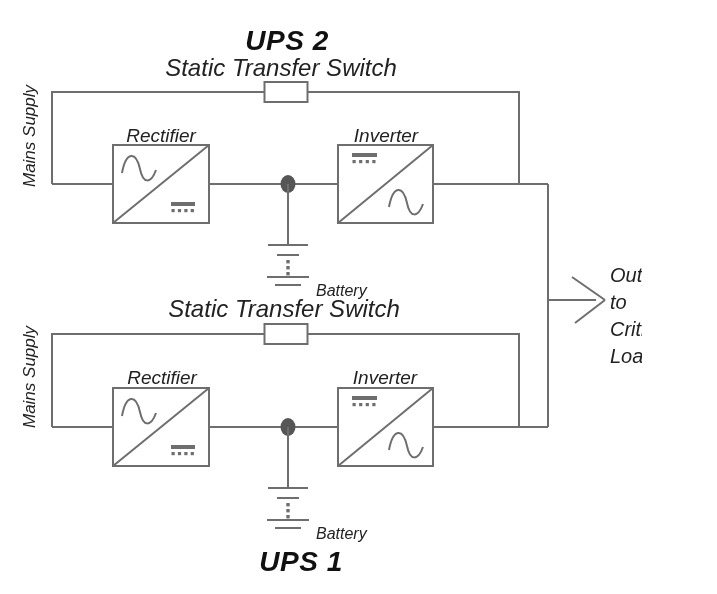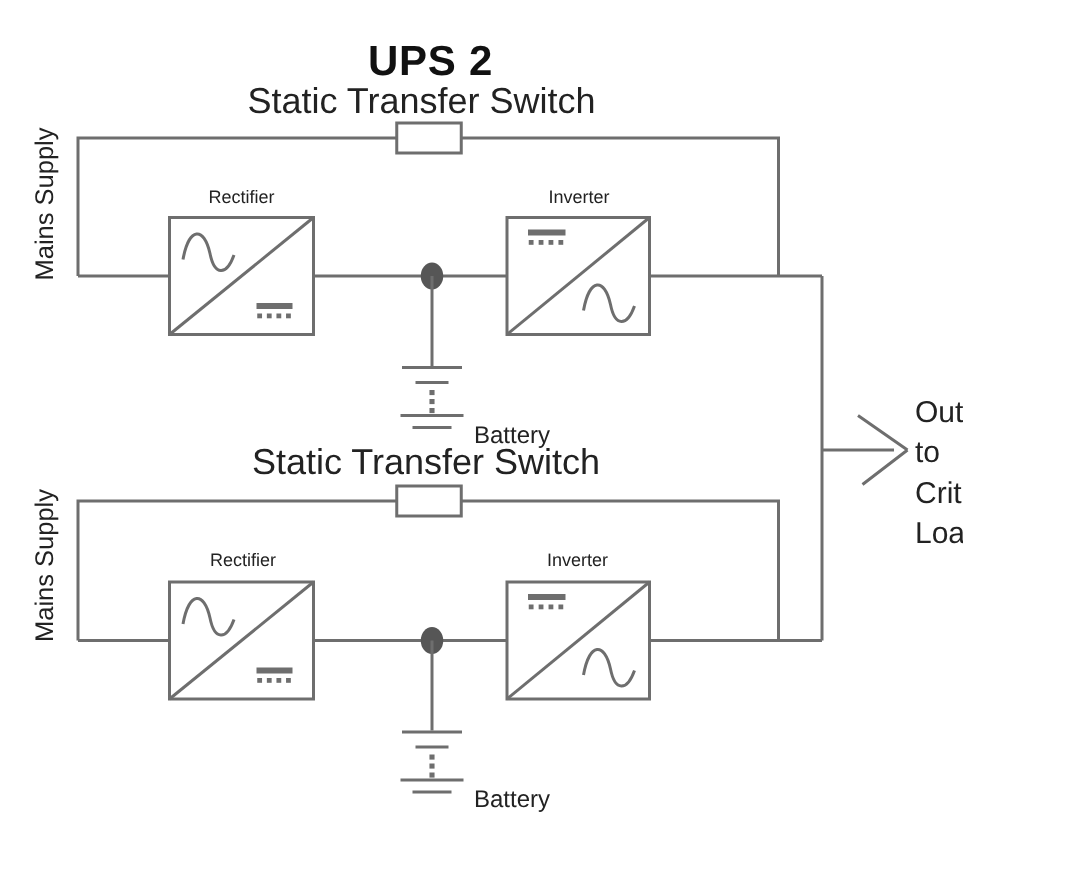--- a/index.html
+++ b/index.html
@@ -1,33 +1,33 @@
 <!DOCTYPE html>
 <html style="--line: #6e6e6e; --junction: #565656; --text: #222222; --title: #111111; --background: #ffffff;"><head>
 <meta charset="utf-8">
 <style>
   :root{
     --line:#6e6e6e; --junction:#565656; --text:#222222; --title:#111111; --background:#ffffff;
   }
   html,body{margin:0;padding:0;background:#fff;}
   .canvas{
     position:relative; width:642px; height:594px; overflow:hidden;
-    background:var(--background); font-family:"Liberation Sans",sans-serif;
+    background:var(--background); font-family:"Liberation Sans",sans-serif;font-style:italic;
   }
   .canvas svg{position:absolute;left:0;top:0;}
   .wire{stroke:var(--line);stroke-width:2;fill:none;}
   .box{fill:#ffffff;stroke:var(--line);stroke-width:2;}
   .symline{stroke:var(--line);stroke-width:2;fill:none;}
   .symfill{fill:var(--line);stroke:none;}
   .dot{fill:var(--junction);stroke:none;}
   .label{position:absolute;color:var(--text);white-space:nowrap;line-height:1.15;}
   .centered{transform:translateX(-50%);}
   .ups-title{font-size:28px;font-weight:bold;color:var(--title);letter-spacing:0.5px;}
   .sts-label{font-size:24px;}
-  .unit-label{font-size:12px;text-align:right;}
+  .unit-label{font-size:19px;text-align:right;}
   .battery-label{font-size:16px;margin-top:28px;}
   .mains-label{font-size:17px;transform:translate(-50%,-50%) rotate(-90deg);}
   .output-label{font-size:20px;line-height:27px;white-space:pre-line;}
 </style>
 </head>
 <body>
 
 <div class="canvas">
 
   <svg width="717" height="594" viewBox="0 0 717 594">
@@ -114,18 +114,19 @@
   <div class="label mains-label" style="left:30px;top:136px;">Mains Supply</div>
   <div class="label unit-label centered" style="left:161px;top:125px;">Rectifier</div>
   <div class="label unit-label centered" style="left:386px;top:125px;">Inverter</div>
   <div class="label battery-label" style="left:316px;top:254px;">Battery</div>
 
   <div class="label sts-label centered" style="left:284px;top:295px;">Static Transfer Switch</div>
   <div class="label mains-label" style="left:30px;top:377px;">Mains Supply</div>
   <div class="label unit-label centered" style="left:162px;top:367px;">Rectifier</div>
   <div class="label unit-label centered" style="left:385px;top:367px;">Inverter</div>
   <div class="label battery-label" style="left:316px;top:497px;">Battery</div>
+  <div class="label ups-title centered" style="left:301px;top:546px;">UPS 1</div>
 
   <div class="label output-label" style="left:610px;top:262px;">Output to
 Critical
 Load</div>
 
 </div>
 
 </body></html>

